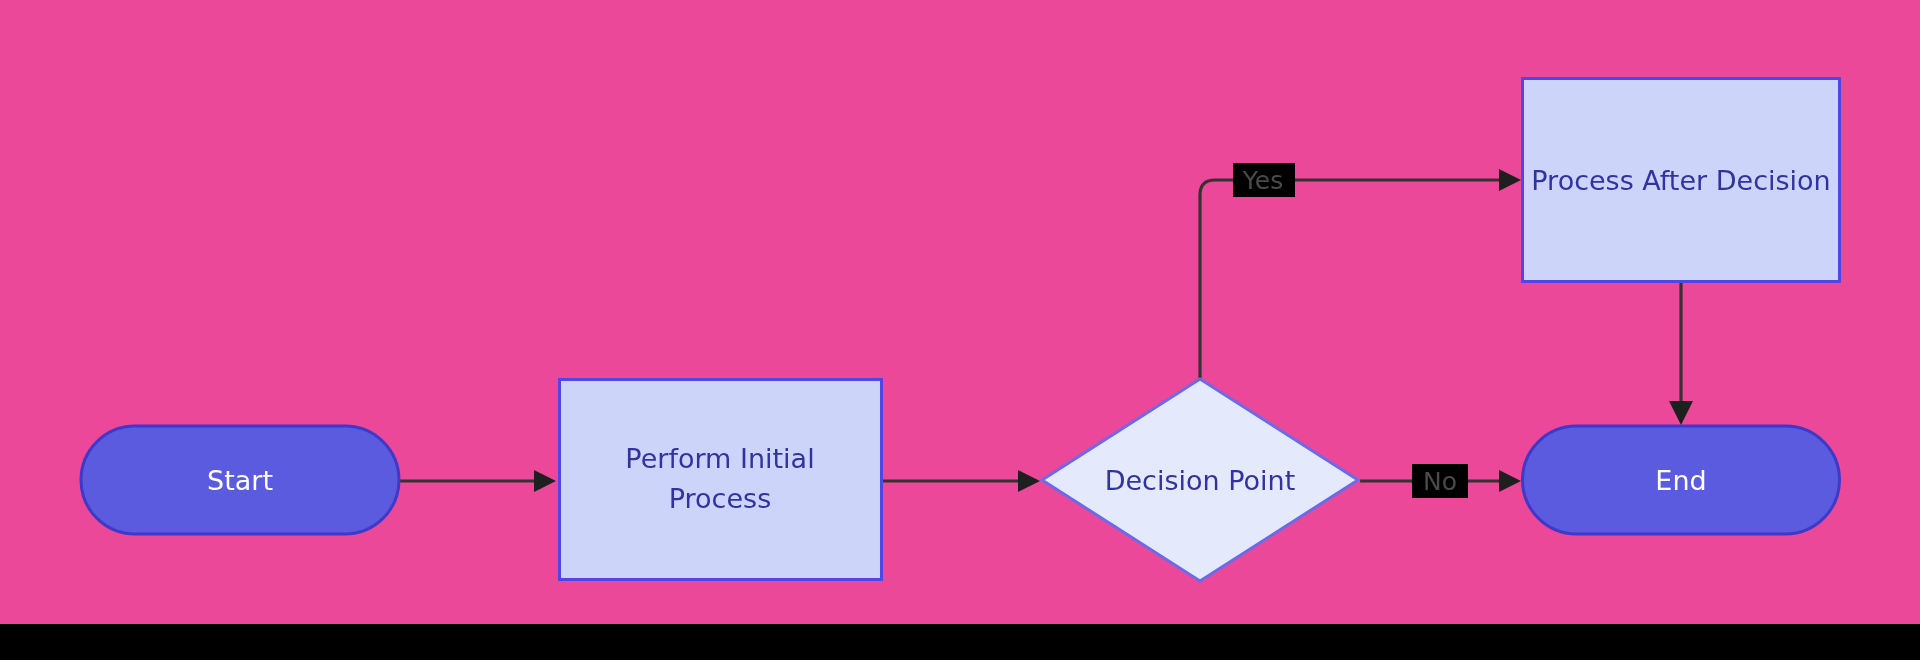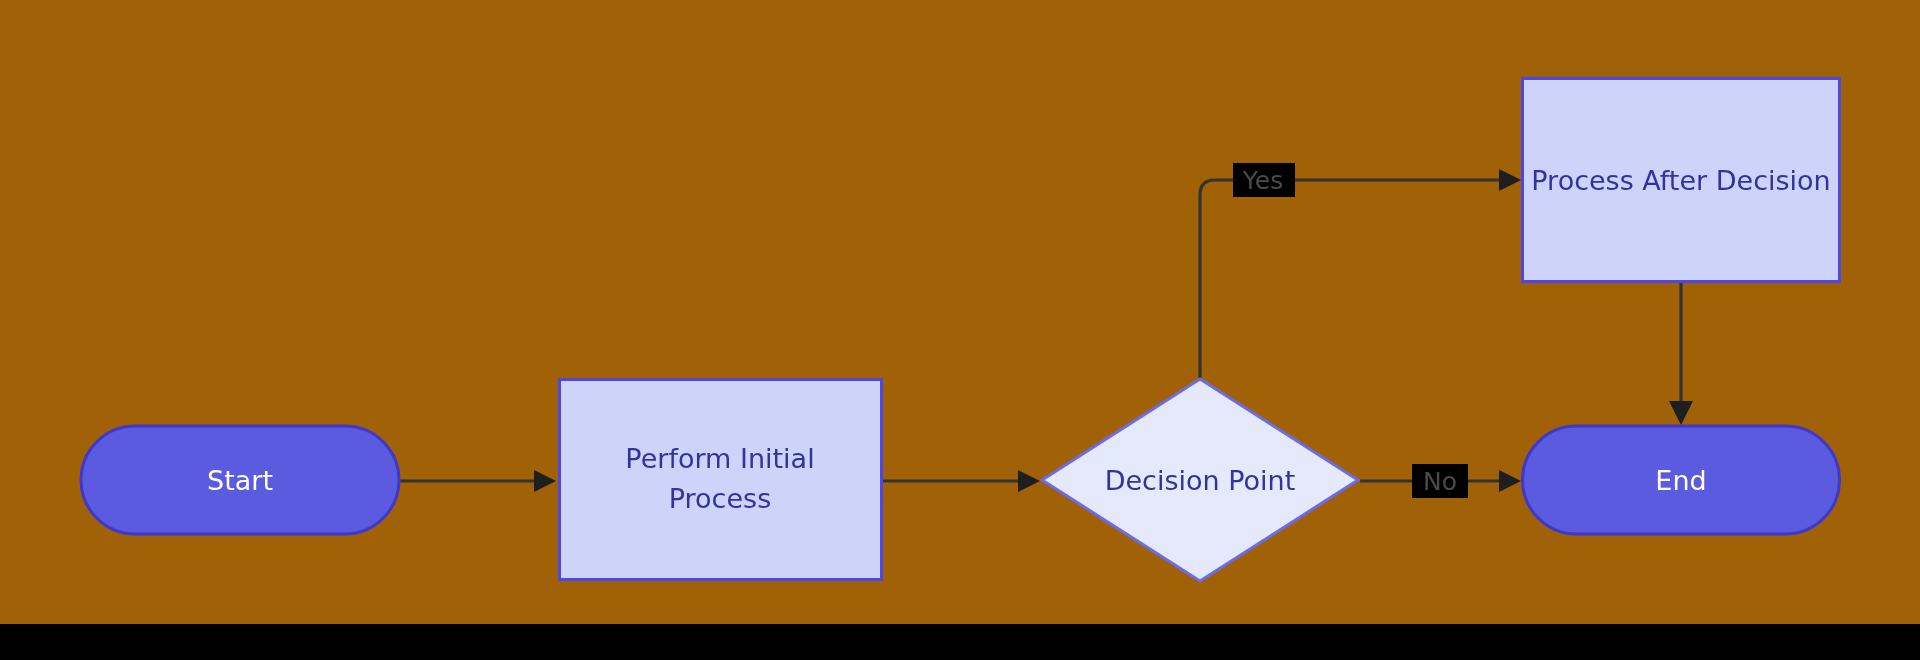--- a/index.html
+++ b/index.html
@@ -11,21 +11,21 @@
   body {
     width: 1920px;
     height: 660px;
     overflow: hidden;
     font-family: "DejaVu Sans", "Liberation Sans", sans-serif;
   }
   #diagram-root {
     position: relative;
     width: 1920px;
     height: 624px;
-    background: #a16207;
+    background: #ec4899;
   }
   #flow-svg {
     position: absolute;
     top: 0;
     left: 0;
     width: 1920px;
     height: 660px;
     display: block;
   }
   .node-shape {

